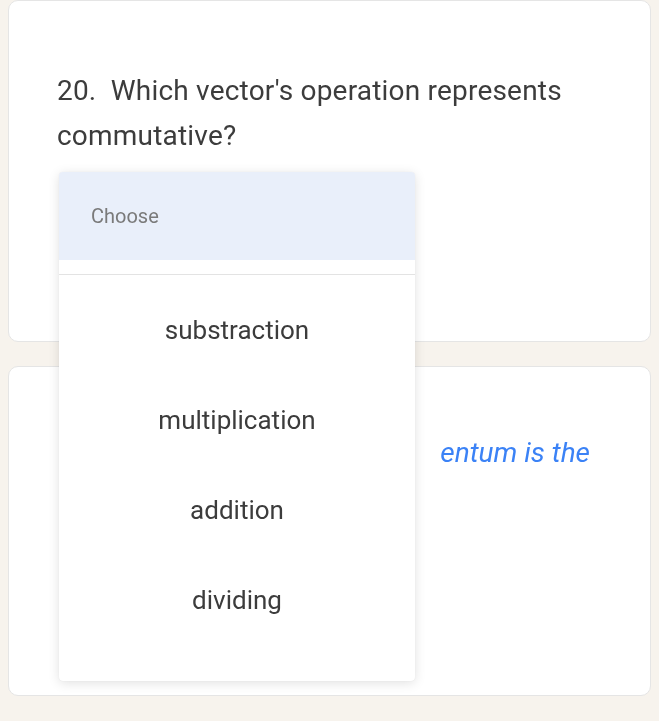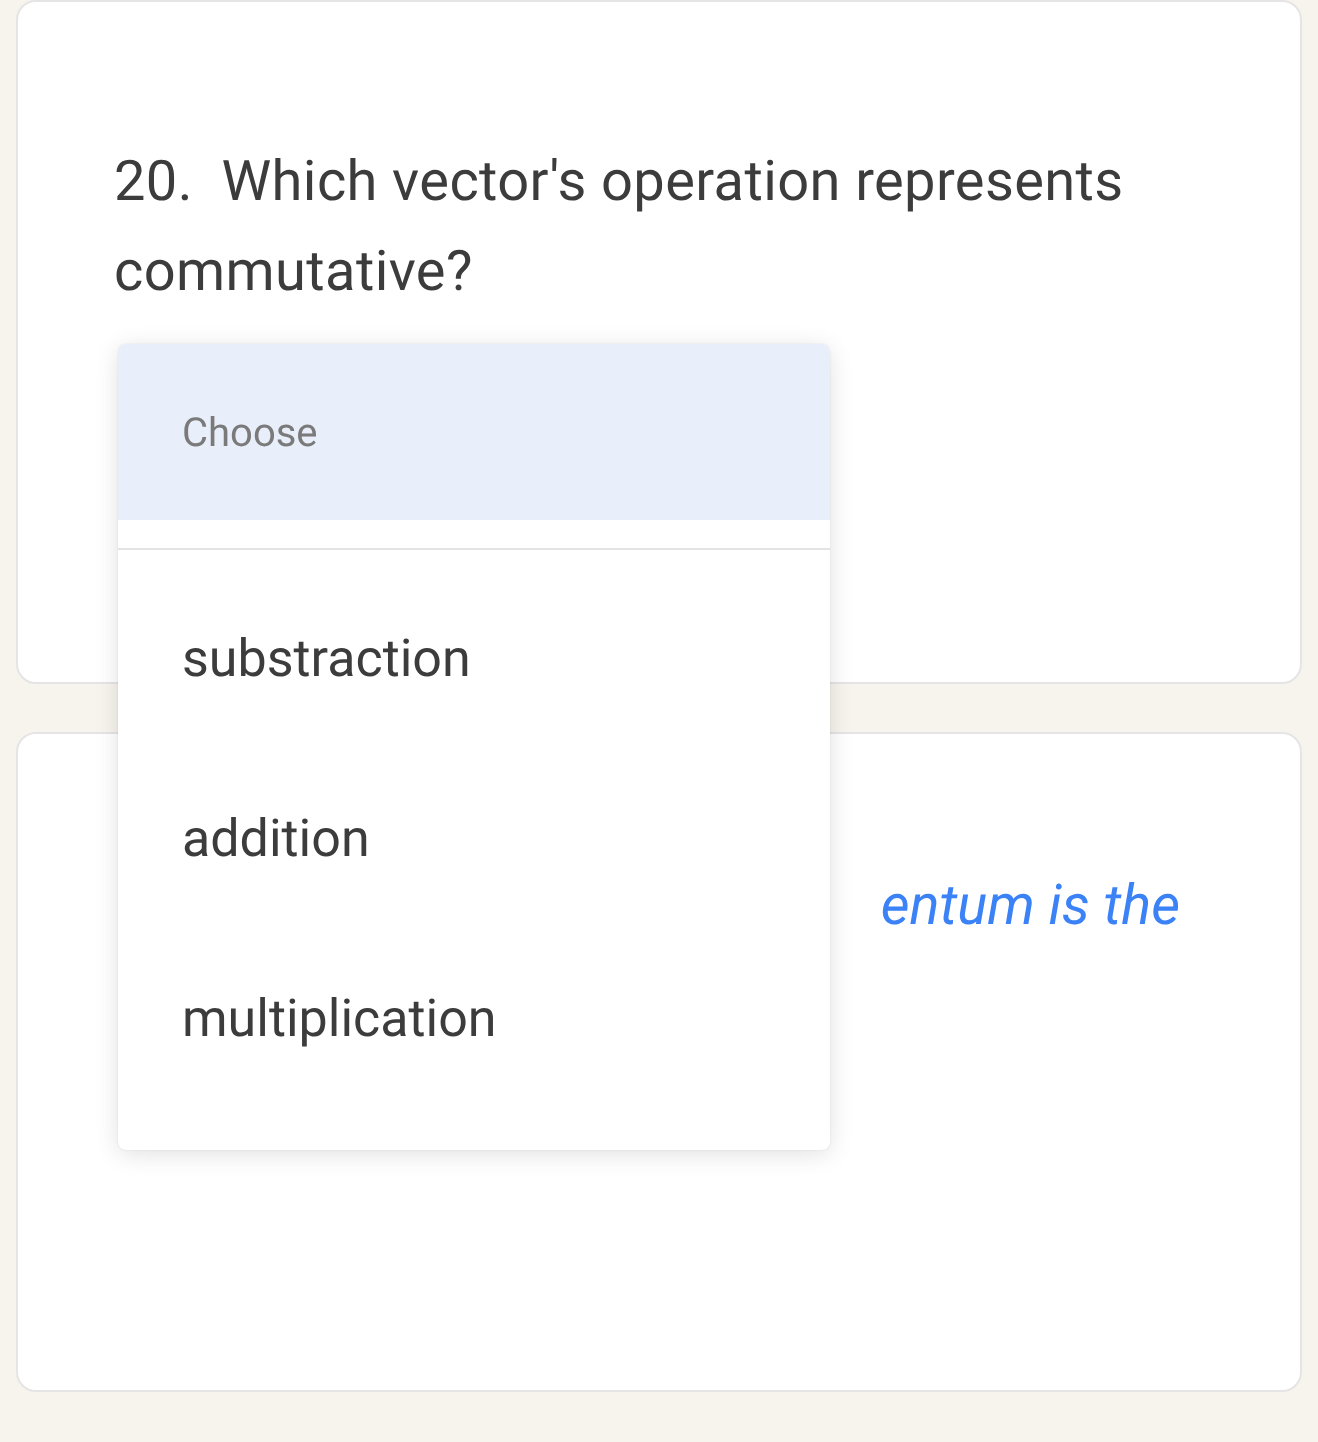--- a/index.html
+++ b/index.html
@@ -64,21 +64,22 @@
       color: #7a7a7a;
       border-top-left-radius: 4px;
       border-top-right-radius: 4px;
     }
     .dropdown-divider {
       height: 1px;
       background: #e3e3e3;
       margin-top: 14px;
     }
     .dropdown-options {
-      padding: 10px 0 20px 0;
+      padding: 10px 0 36px 0;
+      text-align: center;
     }
     .dropdown-option {
       padding: 30px 32px;
       font-size: 26px;
       color: #3c3c3c;
       cursor: pointer;
     }
   </style>
 </head>
 <body>
@@ -99,19 +100,22 @@
 <div class="dropdown">
   <div class="dropdown-selected">
     <span>Choose</span>
   </div>
   <div class="dropdown-divider"></div>
   <div class="dropdown-options">
     <div class="dropdown-option">
       <span>substraction</span>
     </div>
     <div class="dropdown-option">
+      <span>multiplication</span>
+    </div>
+    <div class="dropdown-option">
       <span>addition</span>
     </div>
     <div class="dropdown-option">
-      <span>multiplication</span>
+      <span>dividing</span>
     </div>
   </div>
 </div>
 
 </body></html>

